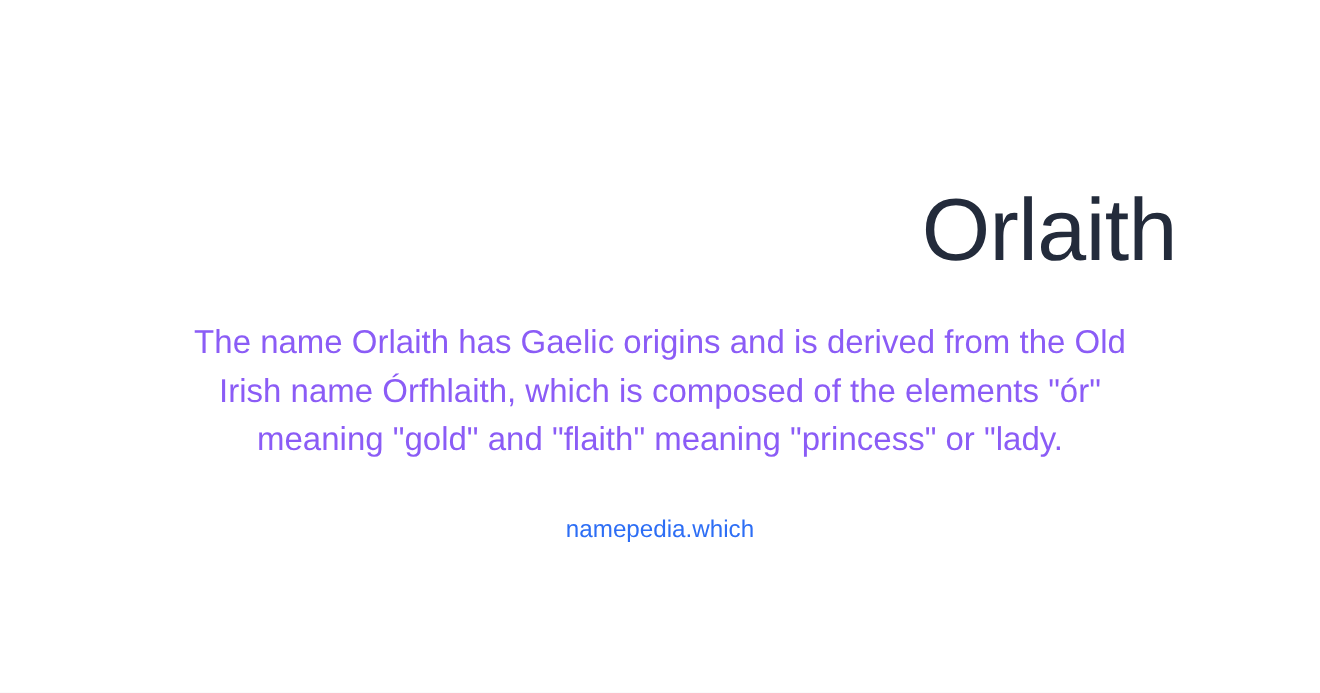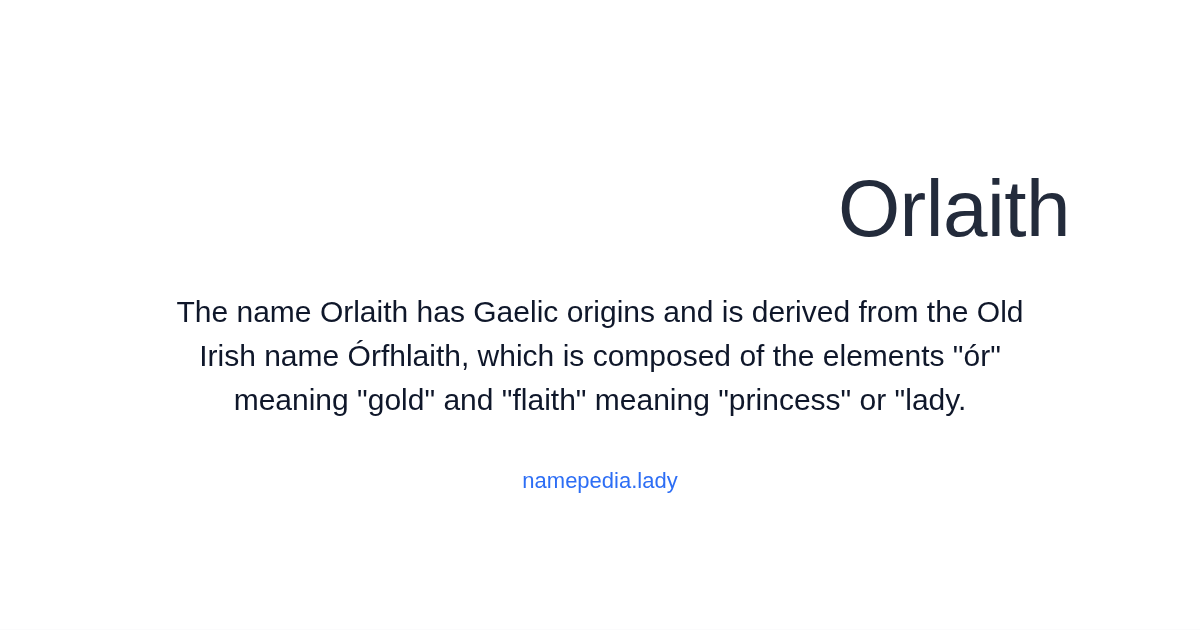--- a/index.html
+++ b/index.html
@@ -47,21 +47,21 @@
     margin: 0;
     padding: 0;
     text-align: right;
   }
 
   .name-description {
     font-family: "Liberation Sans", "DejaVu Sans", sans-serif;
     font-size: 30px;
     line-height: 44px;
     font-weight: 400;
-    color: #0f172a;
+    color: #8b5cf6;
     margin: 12px;
     padding: 0;
     margin-top: 40px;
     text-align: center;
     max-width: 900px;
     margin-left: auto;
     margin-right: auto;
   }
 
   .source-link-wrap {
@@ -93,20 +93,20 @@
 
 <div class="og-card">
 
   <div class="card-inner">
 
     <h1 class="name-title">Orlaith</h1>
 
     <p class="name-description">The name Orlaith has Gaelic origins and is derived from the Old Irish name Órfhlaith, which is composed of the elements "ór" meaning "gold" and "flaith" meaning "princess" or "lady.</p>
 
     <div class="source-link-wrap">
-      <a class="source-link" href="#">namepedia.lady</a>
+      <a class="source-link" href="#">namepedia.which</a>
     </div>
 
   </div>
 
   <div class="bottom-rule"></div>
 
 </div>
 
 </body></html>

